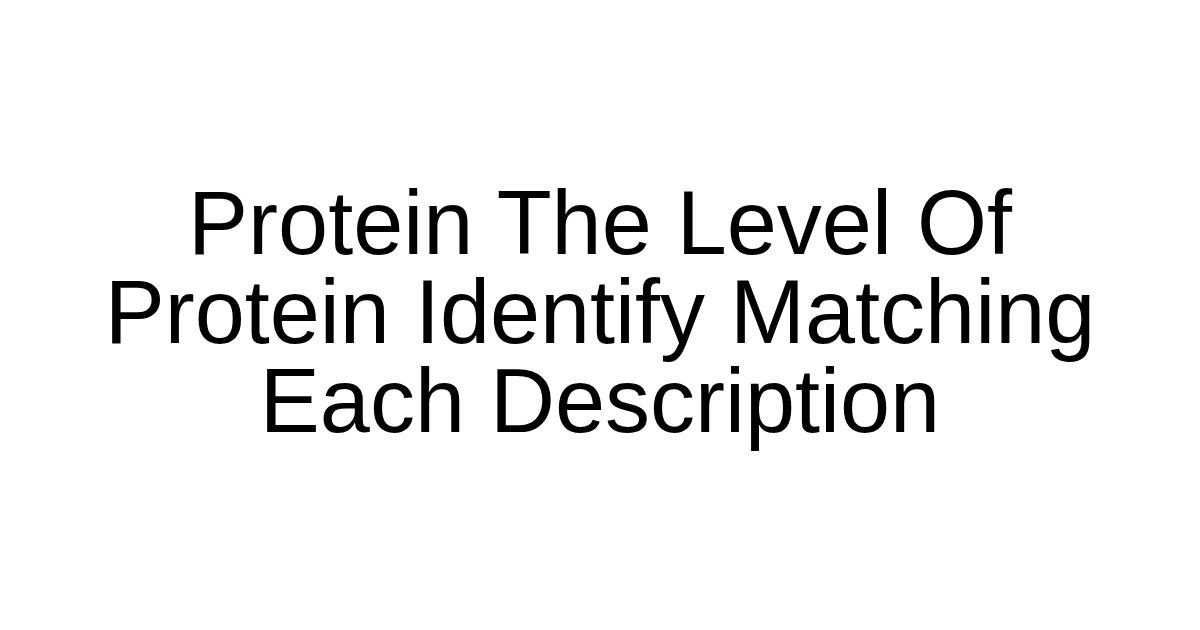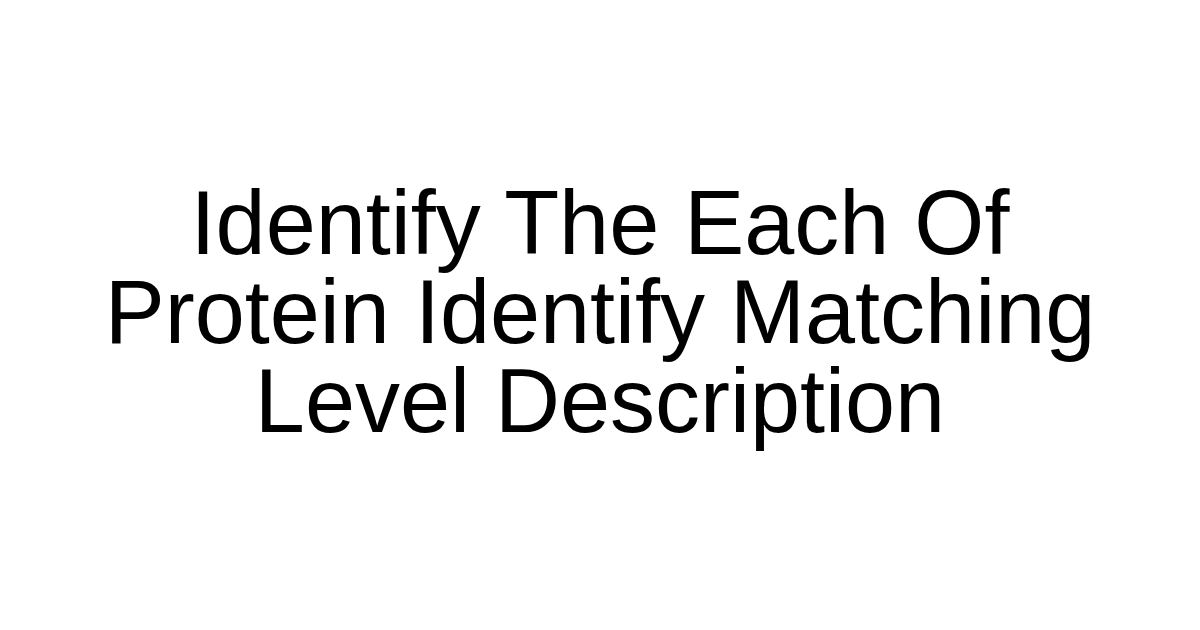--- a/index.html
+++ b/index.html
@@ -36,17 +36,17 @@
     line-height: 89px;
     letter-spacing: 0px;
     white-space: nowrap;
   }
 </style>
 </head>
 <body>
 
 <div class="slide">
   <div class="title-block">
-    <span class="title-line">Identify The Each Of</span>
+    <span class="title-line">Protein The Level Of</span>
     <span class="title-line">Protein Identify Matching</span>
-    <span class="title-line">Level Description</span>
+    <span class="title-line">Each Description</span>
   </div>
 </div>
 
 </body></html>

